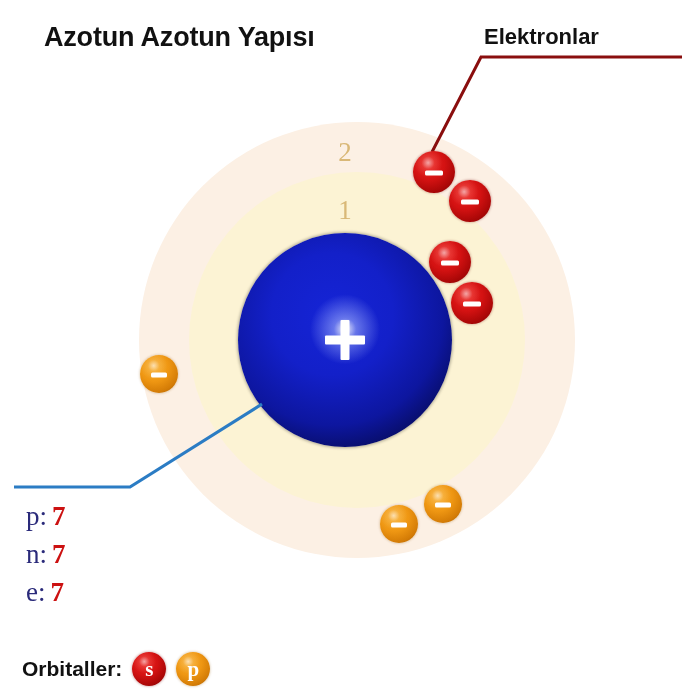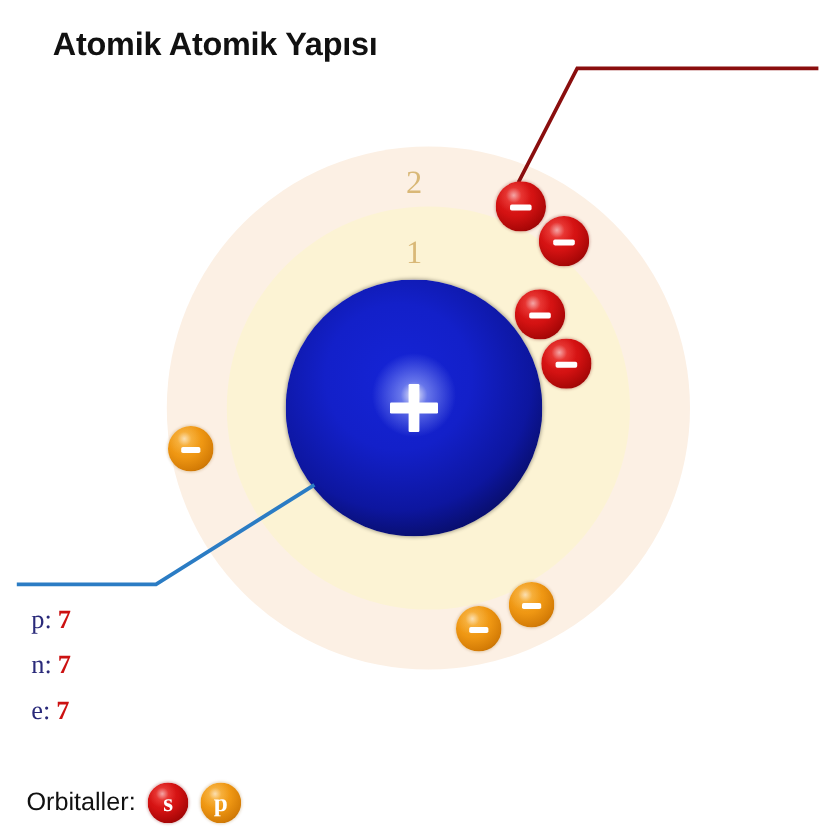--- a/index.html
+++ b/index.html
@@ -157,42 +157,42 @@
   }
   .nucleus-stats {
     position: absolute;
     left: 26px;
     top: 497px;
     font-family: "Liberation Serif", serif;
   }
   .stat-row {
     height: 38px;
     line-height: 38px;
-    font-size: 22px;
+    font-size: 27px;
     white-space: nowrap;
   }
   .stat-key { color: #2a2a7a; }
   .stat-val {
     color: #cc1111;
     font-weight: bold;
     margin-left: 5px;
   }
 
   
   .orbitals {
     position: absolute;
     left: 22px;
     top: 652px;
     display: flex;
     align-items: center;
     gap: 10px;
   }
   .orbitals-label {
     font-size: 21px;
-    font-weight: normal;
+    font-weight: bold;
     color: #111111;
     white-space: nowrap;
   }
   .orb-badge {
     width: 34px;
     height: 34px;
     border-radius: 50%;
     position: relative;
     flex: 0 0 auto;
   }
@@ -208,40 +208,41 @@
     font-weight: bold;
     font-family: "Liberation Serif", serif;
     line-height: 1;
   }
 </style>
 </head>
 <body>
 
 <div id="stage">
 
-  <div class="title">Atomik Atomik Yapısı</div>
+  <div class="title">Azotun Azotun Yapısı</div>
 
   <div class="shell shell-outer"></div>
   <div class="shell shell-inner"></div>
 
   <div class="shell-num shell-num-2">2</div>
   <div class="shell-num shell-num-1">1</div>
 
   <div class="nucleus">
     <div class="nucleus-plus"></div>
   </div>
 
   <svg id="leader-blue" class="leader" viewBox="0 0 696 699" xmlns="http://www.w3.org/2000/svg">
     <polyline points="14,487 130,487 262,404" fill="none" stroke="#2b7cc4" stroke-width="3.2" stroke-linejoin="miter" stroke-linecap="butt"></polyline>
   </svg>
 
   <svg id="leader-red" class="leader" viewBox="0 0 696 699" xmlns="http://www.w3.org/2000/svg">
     <polyline points="682,57 481,57 432,152" fill="none" stroke="#8a0e0e" stroke-width="3" stroke-linejoin="miter" stroke-linecap="butt"></polyline>
   </svg>
 
+  <div class="callout-electrons">Elektronlar</div>
 
   <div id="electron-layer">
       <div class="electron e-red" style="left: 413px; top: 151px; width: 42px; height: 42px;">
         <span class="sign" style="width: 18px; height: 5px;"></span>
       </div>
       <div class="electron e-red" style="left: 449px; top: 180px; width: 42px; height: 42px;">
         <span class="sign" style="width: 18px; height: 5px;"></span>
       </div>
       <div class="electron e-red" style="left: 429px; top: 241px; width: 42px; height: 42px;">
         <span class="sign" style="width: 18px; height: 5px;"></span>

